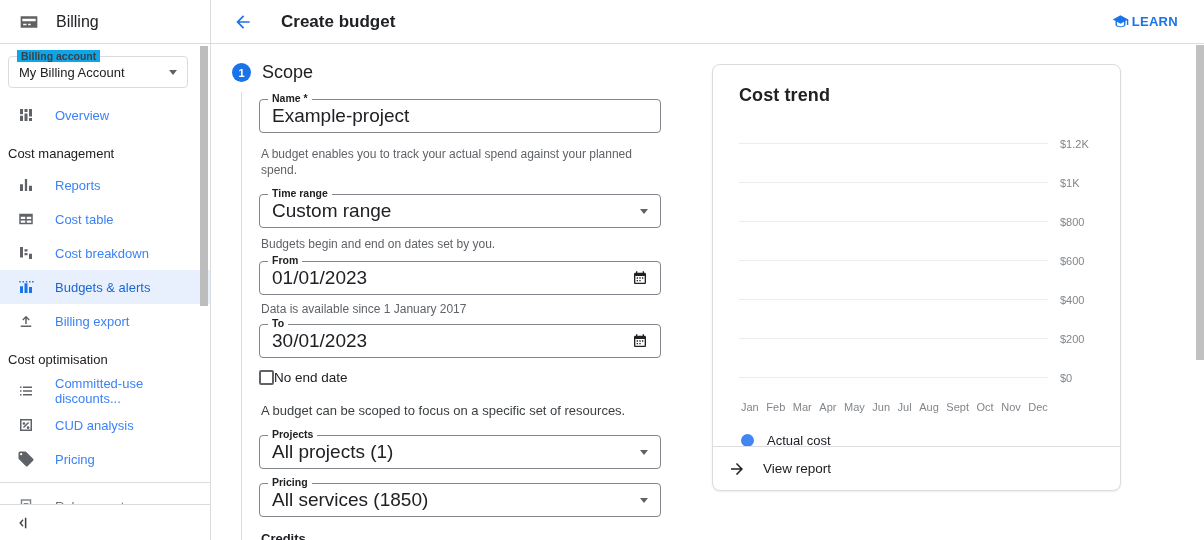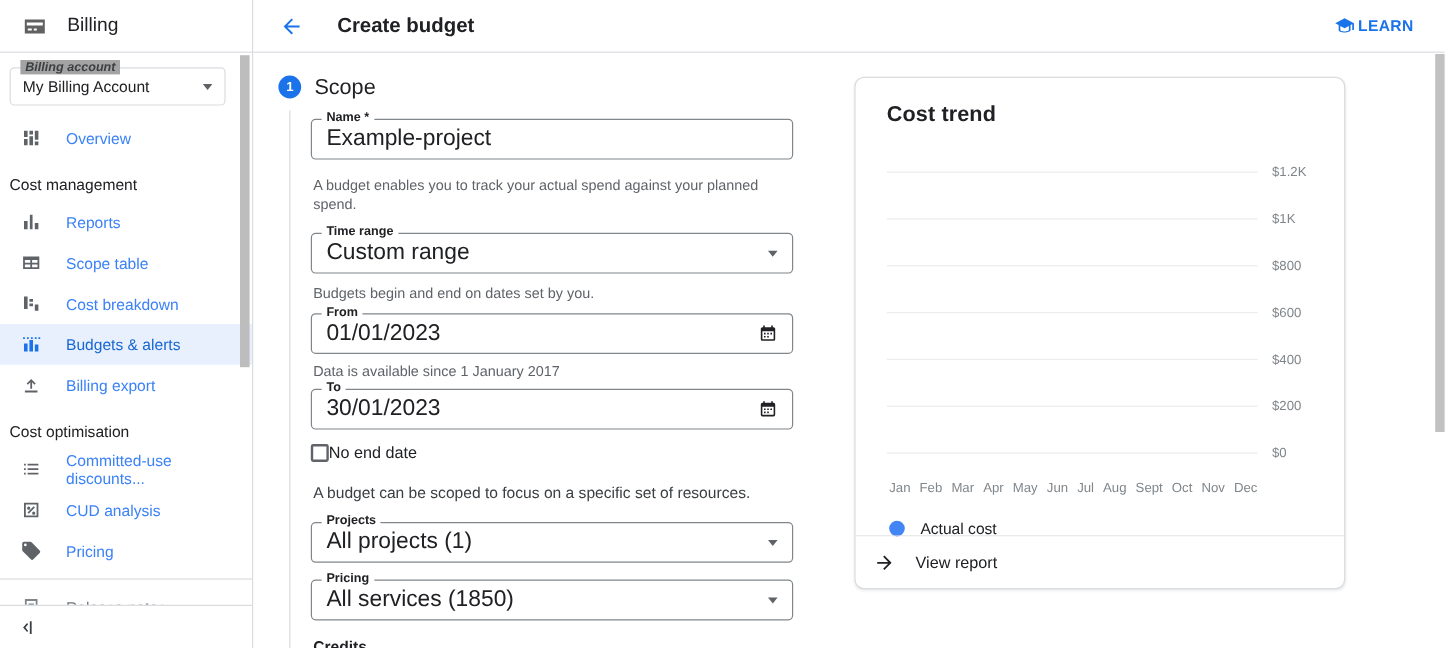--- a/index.html
+++ b/index.html
@@ -9,22 +9,22 @@
   .page { position:relative; width:1204px; height:540px; display:flex; }
 
   
   .sidebar { position:relative; width:211px; height:540px; border-right:1px solid #dadce0; background:#fff; flex:none; }
   .sidebar-header { height:44px; display:flex; align-items:center; gap:14px; padding-left:16px; border-bottom:1px solid #dadce0; }
   .sidebar-header .logo { color:#616161; display:flex; }
   .sidebar-header .product { font-size:16px; color:#202124; }
 
   .account-select { position:relative; margin:12px 22px 10px 8px; height:32px; border:1px solid #dadce0; border-radius:4px;
     display:flex; align-items:center; padding:0 10px; cursor:pointer; }
-  .account-select .floating-label { position:absolute; top:-7px; left:8px; background:#a3a3a3; padding:0 4px;
-    font-size:10.5px; font-weight:bold; color:#3c4043;font-style:italic; }
+  .account-select .floating-label { position:absolute; top:-7px; left:8px; background:#0ea5e9; padding:0 4px;
+    font-size:10.5px; font-weight:bold; color:#3c4043; }
   .account-select .value { font-size:13px; color:#202124; flex:1; white-space:nowrap; overflow:hidden; }
   .caret { width:0; height:0; border-left:4.5px solid transparent; border-right:4.5px solid transparent; border-top:5.5px solid #5f6368; flex:none; }
 
   .nav { font-size:13px; }
   .nav-item { height:34px; display:flex; align-items:center; gap:20px; padding-left:17px; color:#3b82f6; cursor:pointer; }
   .nav-item .nav-icon { width:18px; height:18px; color:#5f6368; display:flex; flex:none; }
   .nav-item.active { background:#e8f0fe; color:#1967d2; }
   .nav-item.active .nav-icon { color:#1a73e8; }
   .nav-item.muted { color:#70757a; }
   .nav-item.muted .nav-icon { color:#80868b; }
@@ -126,21 +126,21 @@
             </svg>
           </span>
           <span class="nav-label">Reports</span>
         </div>
         <div class="nav-item">
           <span class="nav-icon">
             <svg width="18" height="18" viewBox="0 0 24 24" fill="currentColor">
               <path fill-rule="evenodd" d="M3 5h18v14H3V5zm2 4v3h6V9H5zm8 0v3h6V9h-6zM5 14v3h6v-3H5zm8 0v3h6v-3h-6z"></path>
             </svg>
           </span>
-          <span class="nav-label">Scope table</span>
+          <span class="nav-label">Cost table</span>
         </div>
         <div class="nav-item">
           <span class="nav-icon">
             <svg width="18" height="18" viewBox="0 0 24 24" fill="currentColor">
               <path d="M4 4h4v14H4zm6 3h4v3h-4zm0 5h4v3h-4zm6 1h4v7h-4z"></path>
             </svg>
           </span>
           <span class="nav-label">Cost breakdown</span>
         </div>
         <div class="nav-item active">

